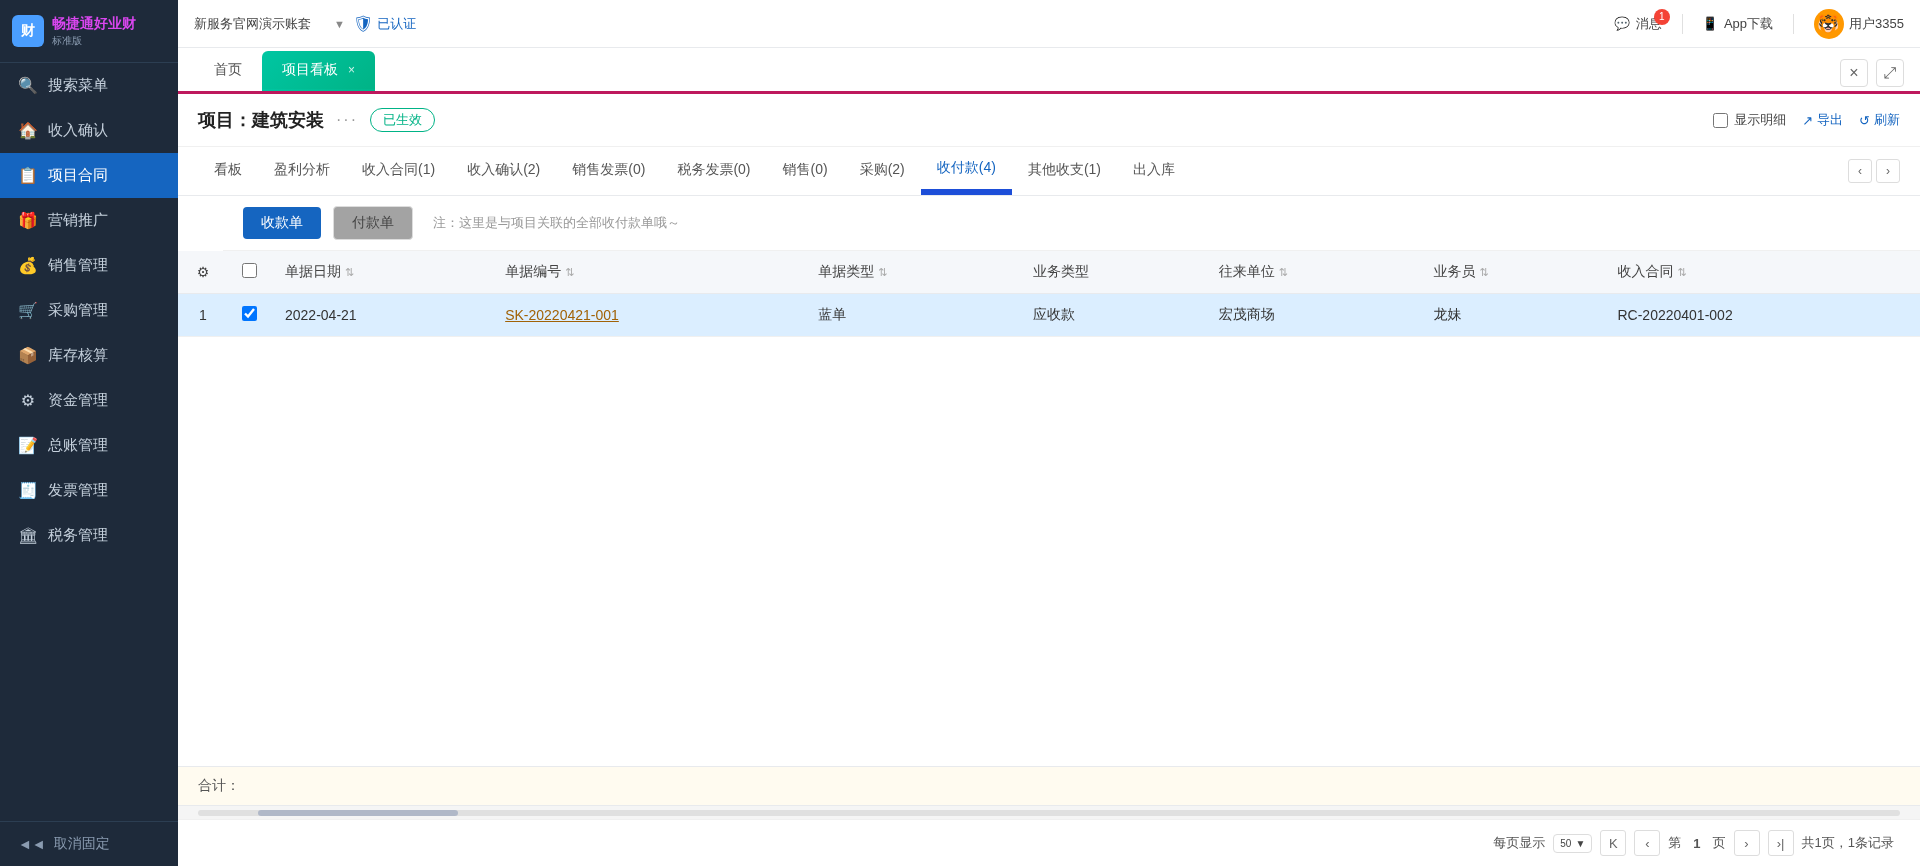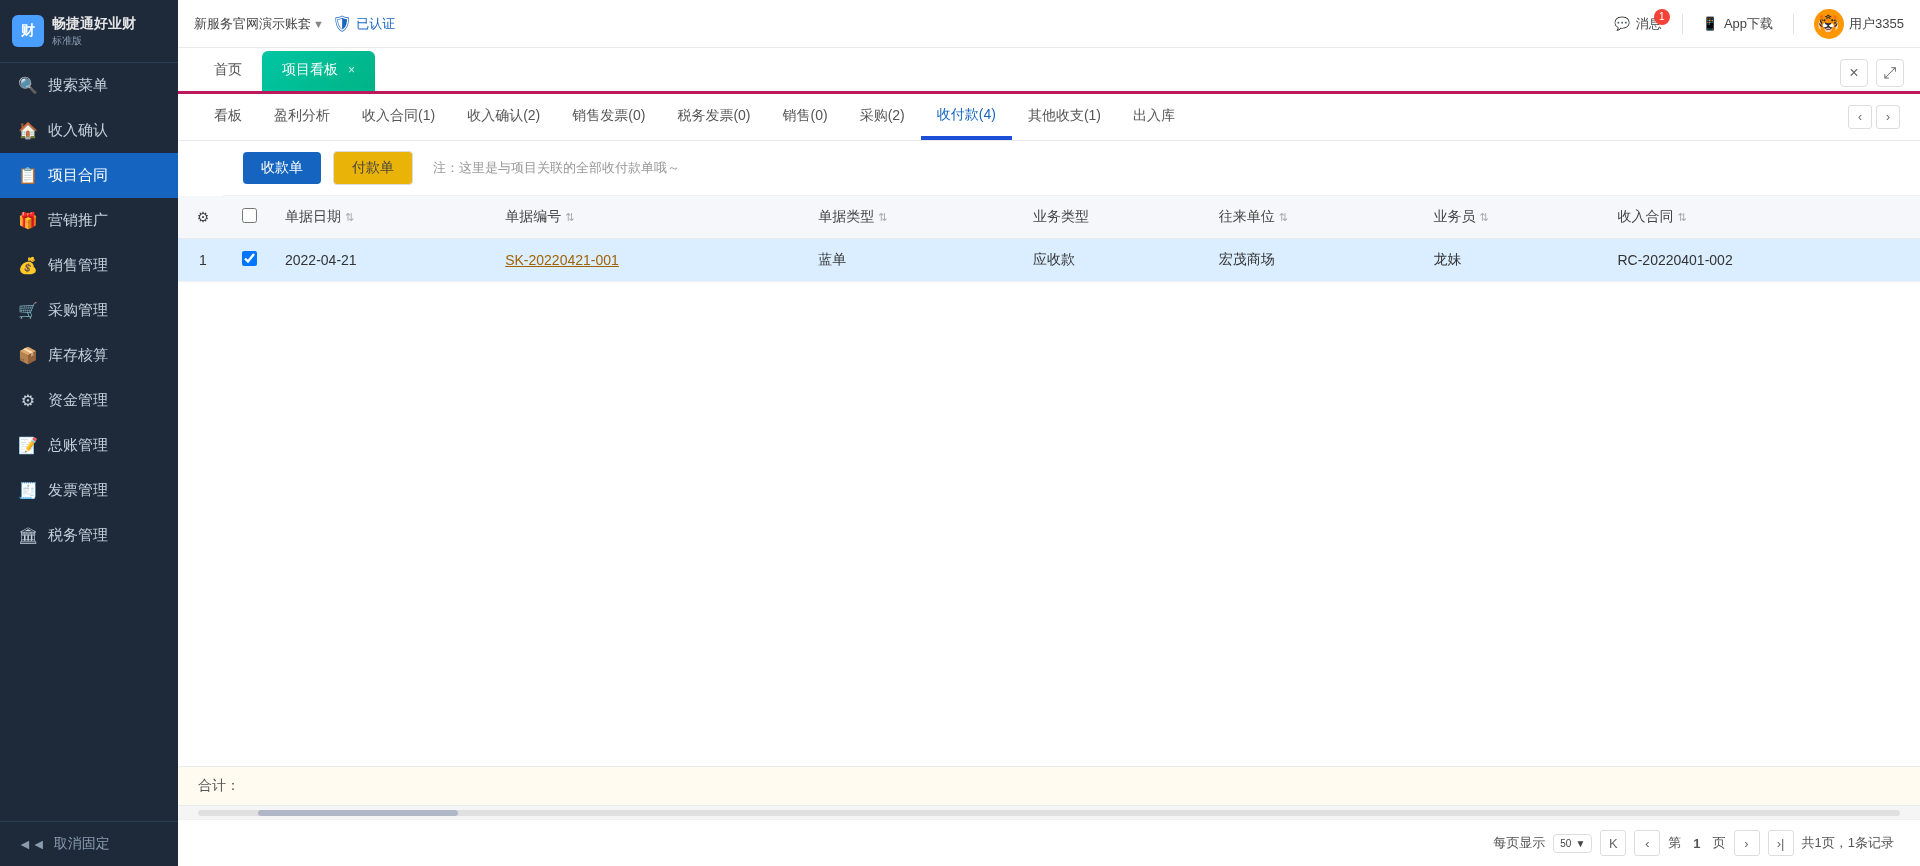--- a/index.html
+++ b/index.html
@@ -28,21 +28,21 @@
       height: 32px;
       background: #4a9eff;
       border-radius: 6px;
       display: flex;
       align-items: center;
       justify-content: center;
       font-size: 14px;
       font-weight: bold;
       color: white;
     }
-    .logo-text { font-size: 14px; font-weight: bold; color: #e5e5e5; line-height: 1.3; }
+    .logo-text { font-size: 14px; font-weight: bold; color: #d946ef; line-height: 1.3; }
     .logo-sub { font-size: 10px; color: #8a9bb0; margin-top: 2px; }
     .sidebar-scroll { overflow-y: auto; flex: 1; }
     .sidebar-scroll::-webkit-scrollbar { width: 4px; }
     .sidebar-scroll::-webkit-scrollbar-thumb { background: #3a4f63; border-radius: 2px; }
     .sidebar-item {
       display: flex;
       align-items: center;
       padding: 13px 18px;
       gap: 10px;
       cursor: pointer;
@@ -84,21 +84,21 @@
       justify-content: space-between;
     }
     .top-bar-left {
       display: flex;
       align-items: center;
       gap: 8px;
     }
     .account-selector {
       display: flex;
       align-items: center;
-      gap: 2px;
+      gap: 23px;
       font-size: 13px;
       color: #444;
       cursor: pointer;
     }
     .account-selector .arrow { color: #888; font-size: 11px; }
     .verified-badge {
       display: flex;
       align-items: center;
       gap: 4px;
       color: #1565c0;
@@ -264,21 +264,21 @@
     .sub-tab {
       padding: 12px 16px;
       font-size: 14px;
       color: #555;
       cursor: pointer;
       border-bottom: 2px solid transparent;
       white-space: nowrap;
     }
     .sub-tab.active {
       color: #1565c0;
-      border-bottom: 4px solid #1d4ed8;
+      border-bottom: 6px solid #1d4ed8;
     }
     .sub-tabs-arrows {
       margin-left: auto;
       display: flex;
       align-items: center;
       gap: 4px;
     }
     .arrow-btn {
       width: 24px;
       height: 24px;
@@ -305,21 +305,21 @@
     .filter-btn-active {
       background: #1565c0;
       color: white;
       border: none;
       border-radius: 4px;
       padding: 7px 18px;
       font-size: 14px;
       cursor: pointer;
     }
     .filter-btn {
-      background: #eab308;
+      background: #a3a3a3;
       color: #444;
       border: 1px solid #ddd;
       border-radius: 4px;
       padding: 7px 18px;
       font-size: 14px;
       cursor: pointer;
     }
     .filter-note { font-size: 13px; color: #999; margin-left: 8px; }
 
     
@@ -538,20 +538,41 @@
       <span class="tab-close">×</span>
     </div>
     <div class="tab-bar-actions">
       <div class="tab-action-btn">×</div>
       <div class="tab-action-btn">⤢</div>
     </div>
   </div>
 
   <div class="content">
 
+    <div class="project-header">
+      <span class="project-title">
+        <span>项目：</span><span>建筑安装</span>
+      </span>
+      <span class="project-more">···</span>
+      <span class="status-tag">已生效</span>
+      <div class="project-header-actions">
+        <label class="checkbox-label">
+          <input type="checkbox" class="checkbox-input" style="">
+          <span>显示明细</span>
+        </label>
+        <div class="action-btn">
+          <span>↗</span>
+          <span>导出</span>
+        </div>
+        <div class="action-btn">
+          <span>↺</span>
+          <span>刷新</span>
+        </div>
+      </div>
+    </div>
 
     <div class="sub-tabs">
       <div id="subtabs-container" style="display:flex; align-items:center;">
           <div class="sub-tab">看板</div>
           <div class="sub-tab">盈利分析</div>
           <div class="sub-tab">收入合同(1)</div>
           <div class="sub-tab">收入确认(2)</div>
           <div class="sub-tab">销售发票(0)</div>
           <div class="sub-tab">税务发票(0)</div>
           <div class="sub-tab">销售(0)</div>

